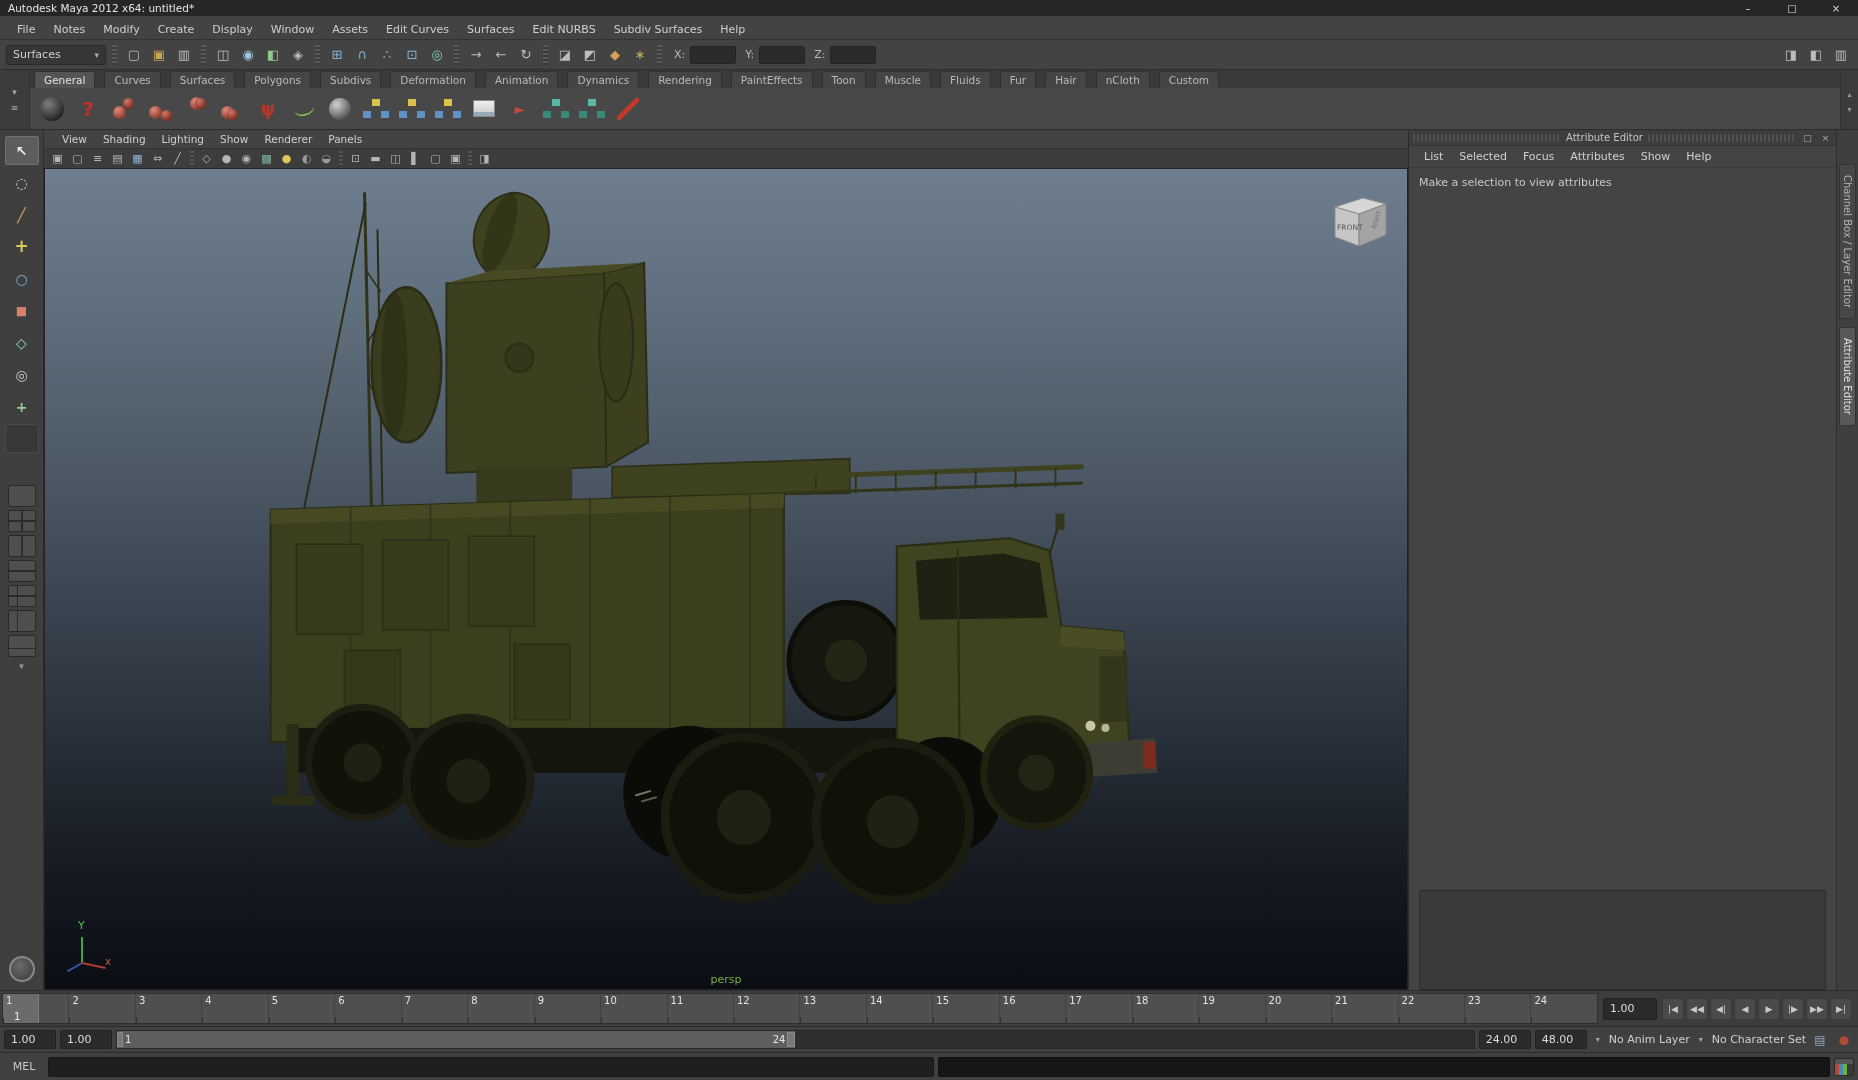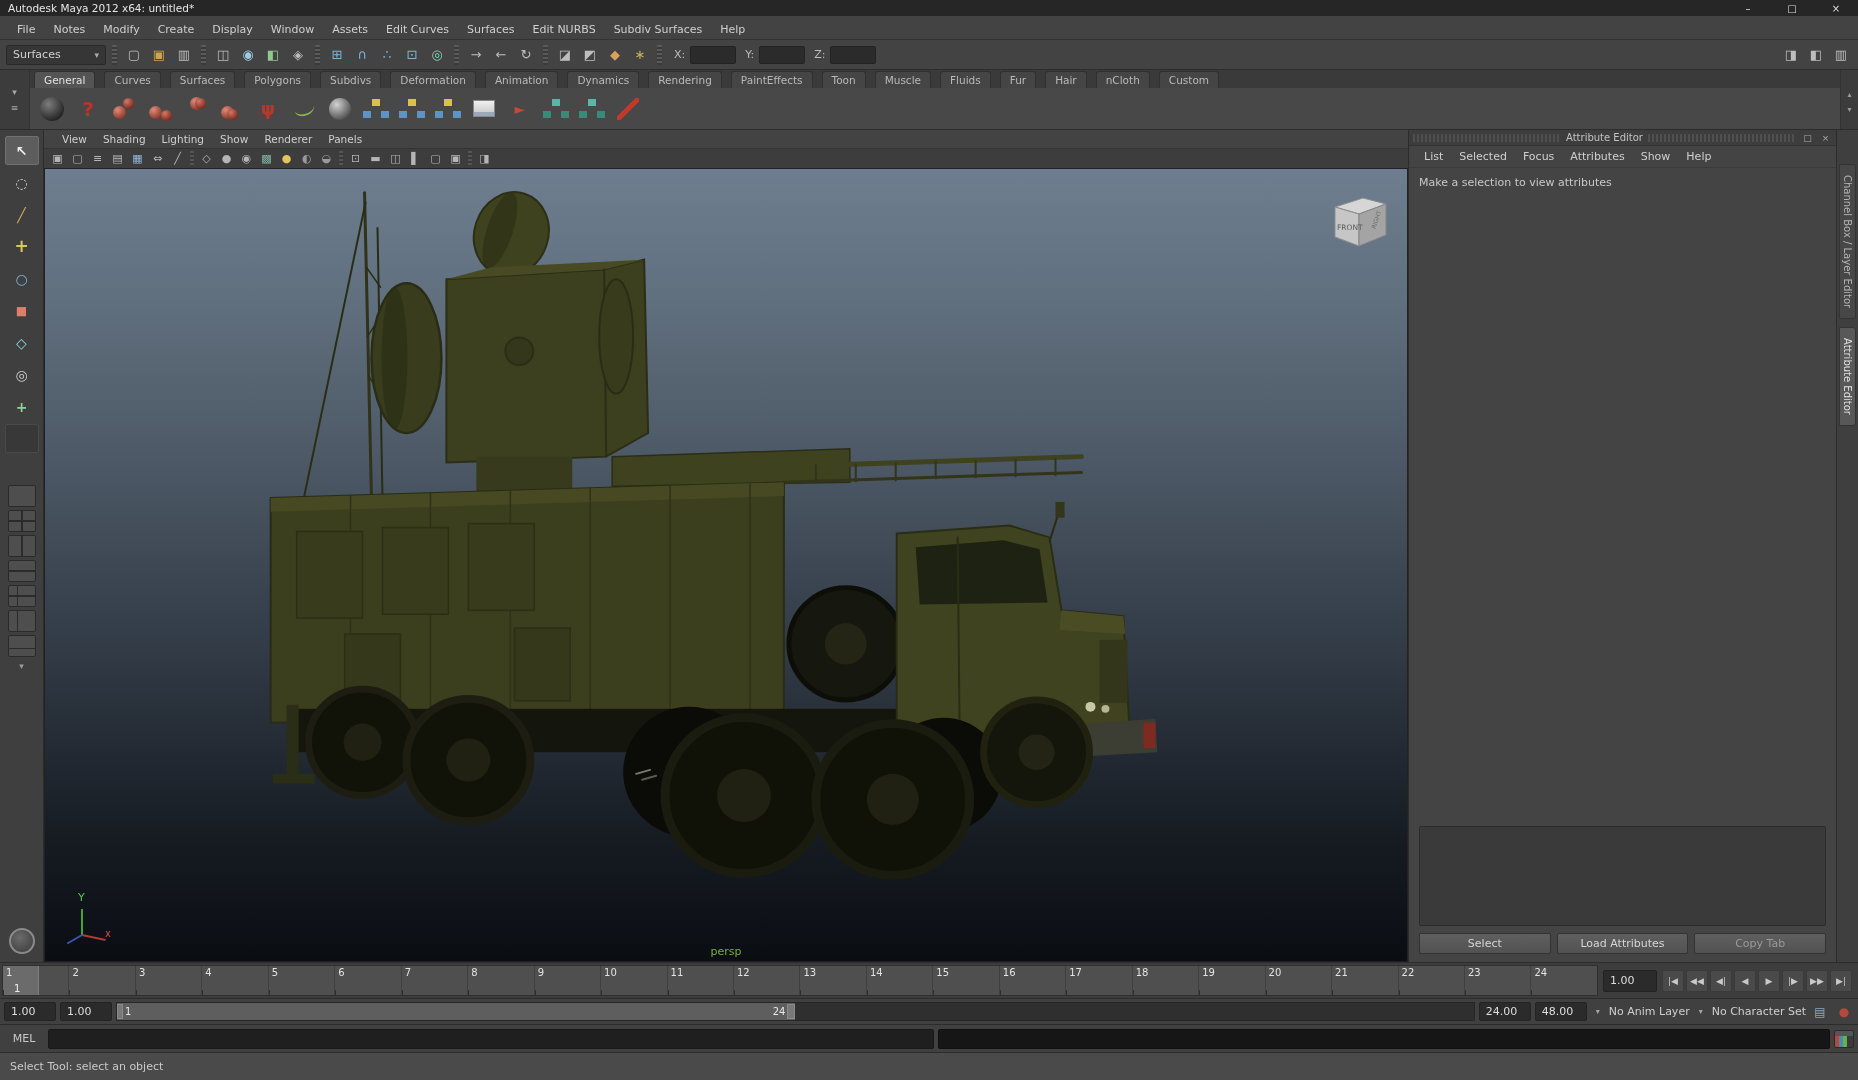--- a/index.html
+++ b/index.html
@@ -492,25 +492,20 @@
         <span class="ae-menu-item">List</span>
         <span class="ae-menu-item">Selected</span>
         <span class="ae-menu-item">Focus</span>
         <span class="ae-menu-item">Attributes</span>
         <span class="ae-menu-item">Show</span>
         <span class="ae-menu-item">Help</span>
       </div>
       <div class="ae-message">Make a selection to view attributes</div>
       <div class="ae-body"></div>
       <div class="ae-notes"></div>
-      <div class="ae-buttons">
-        <div class="ae-btn">Select</div>
-        <div class="ae-btn">Load Attributes</div>
-        <div class="ae-btn dim">Copy Tab</div>
-      </div>
     </div>
 
     <div class="side-strip">
       <div class="side-tab">Channel Box / Layer Editor</div>
       <div class="side-tab active">Attribute Editor</div>
     </div>
   </div>
 
   <div class="timeline-row">
     <div class="timeline-track">
@@ -578,17 +573,14 @@
     <div class="ri ri-autokey"></div>
   </div>
 
   <div class="command-row">
     <div class="mel-label">MEL</div>
     <div class="mel-input"></div>
     <div class="mel-output"></div>
     <div class="script-editor-icon"></div>
   </div>
 
-  <div class="help-row">
-    <span>Select Tool: select an object</span>
-  </div>
 
 </div>
 
 </body></html>

